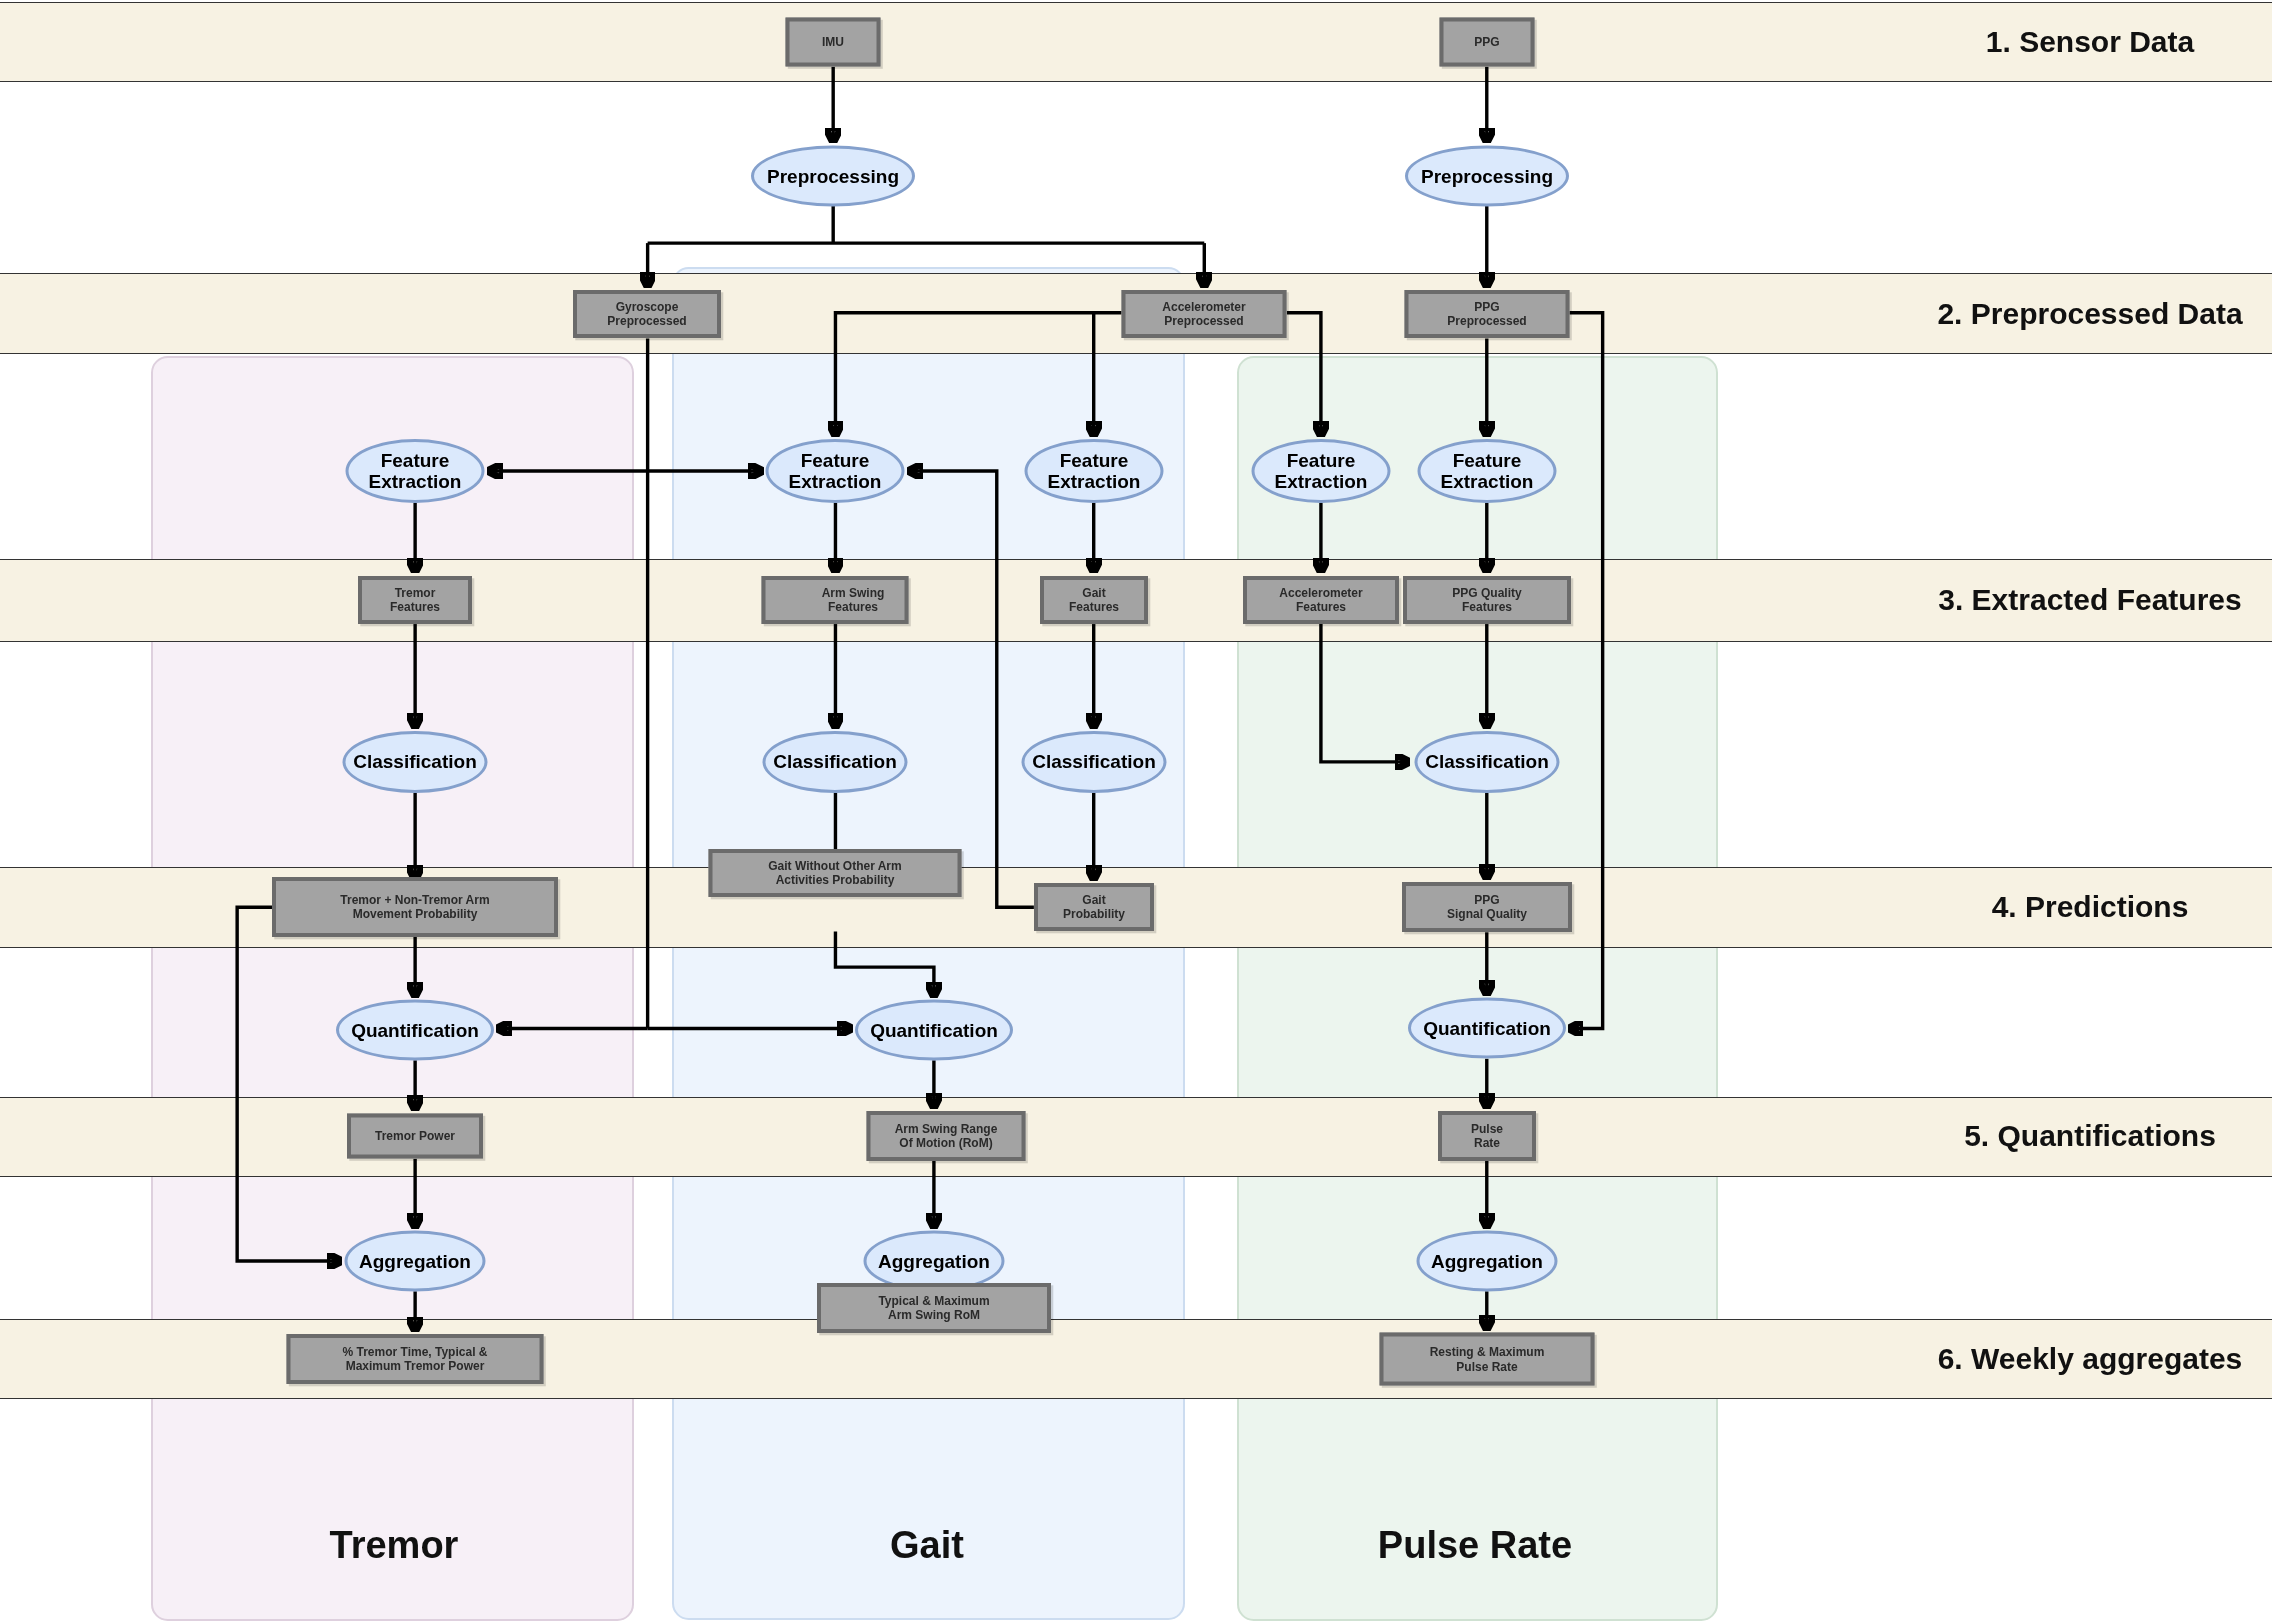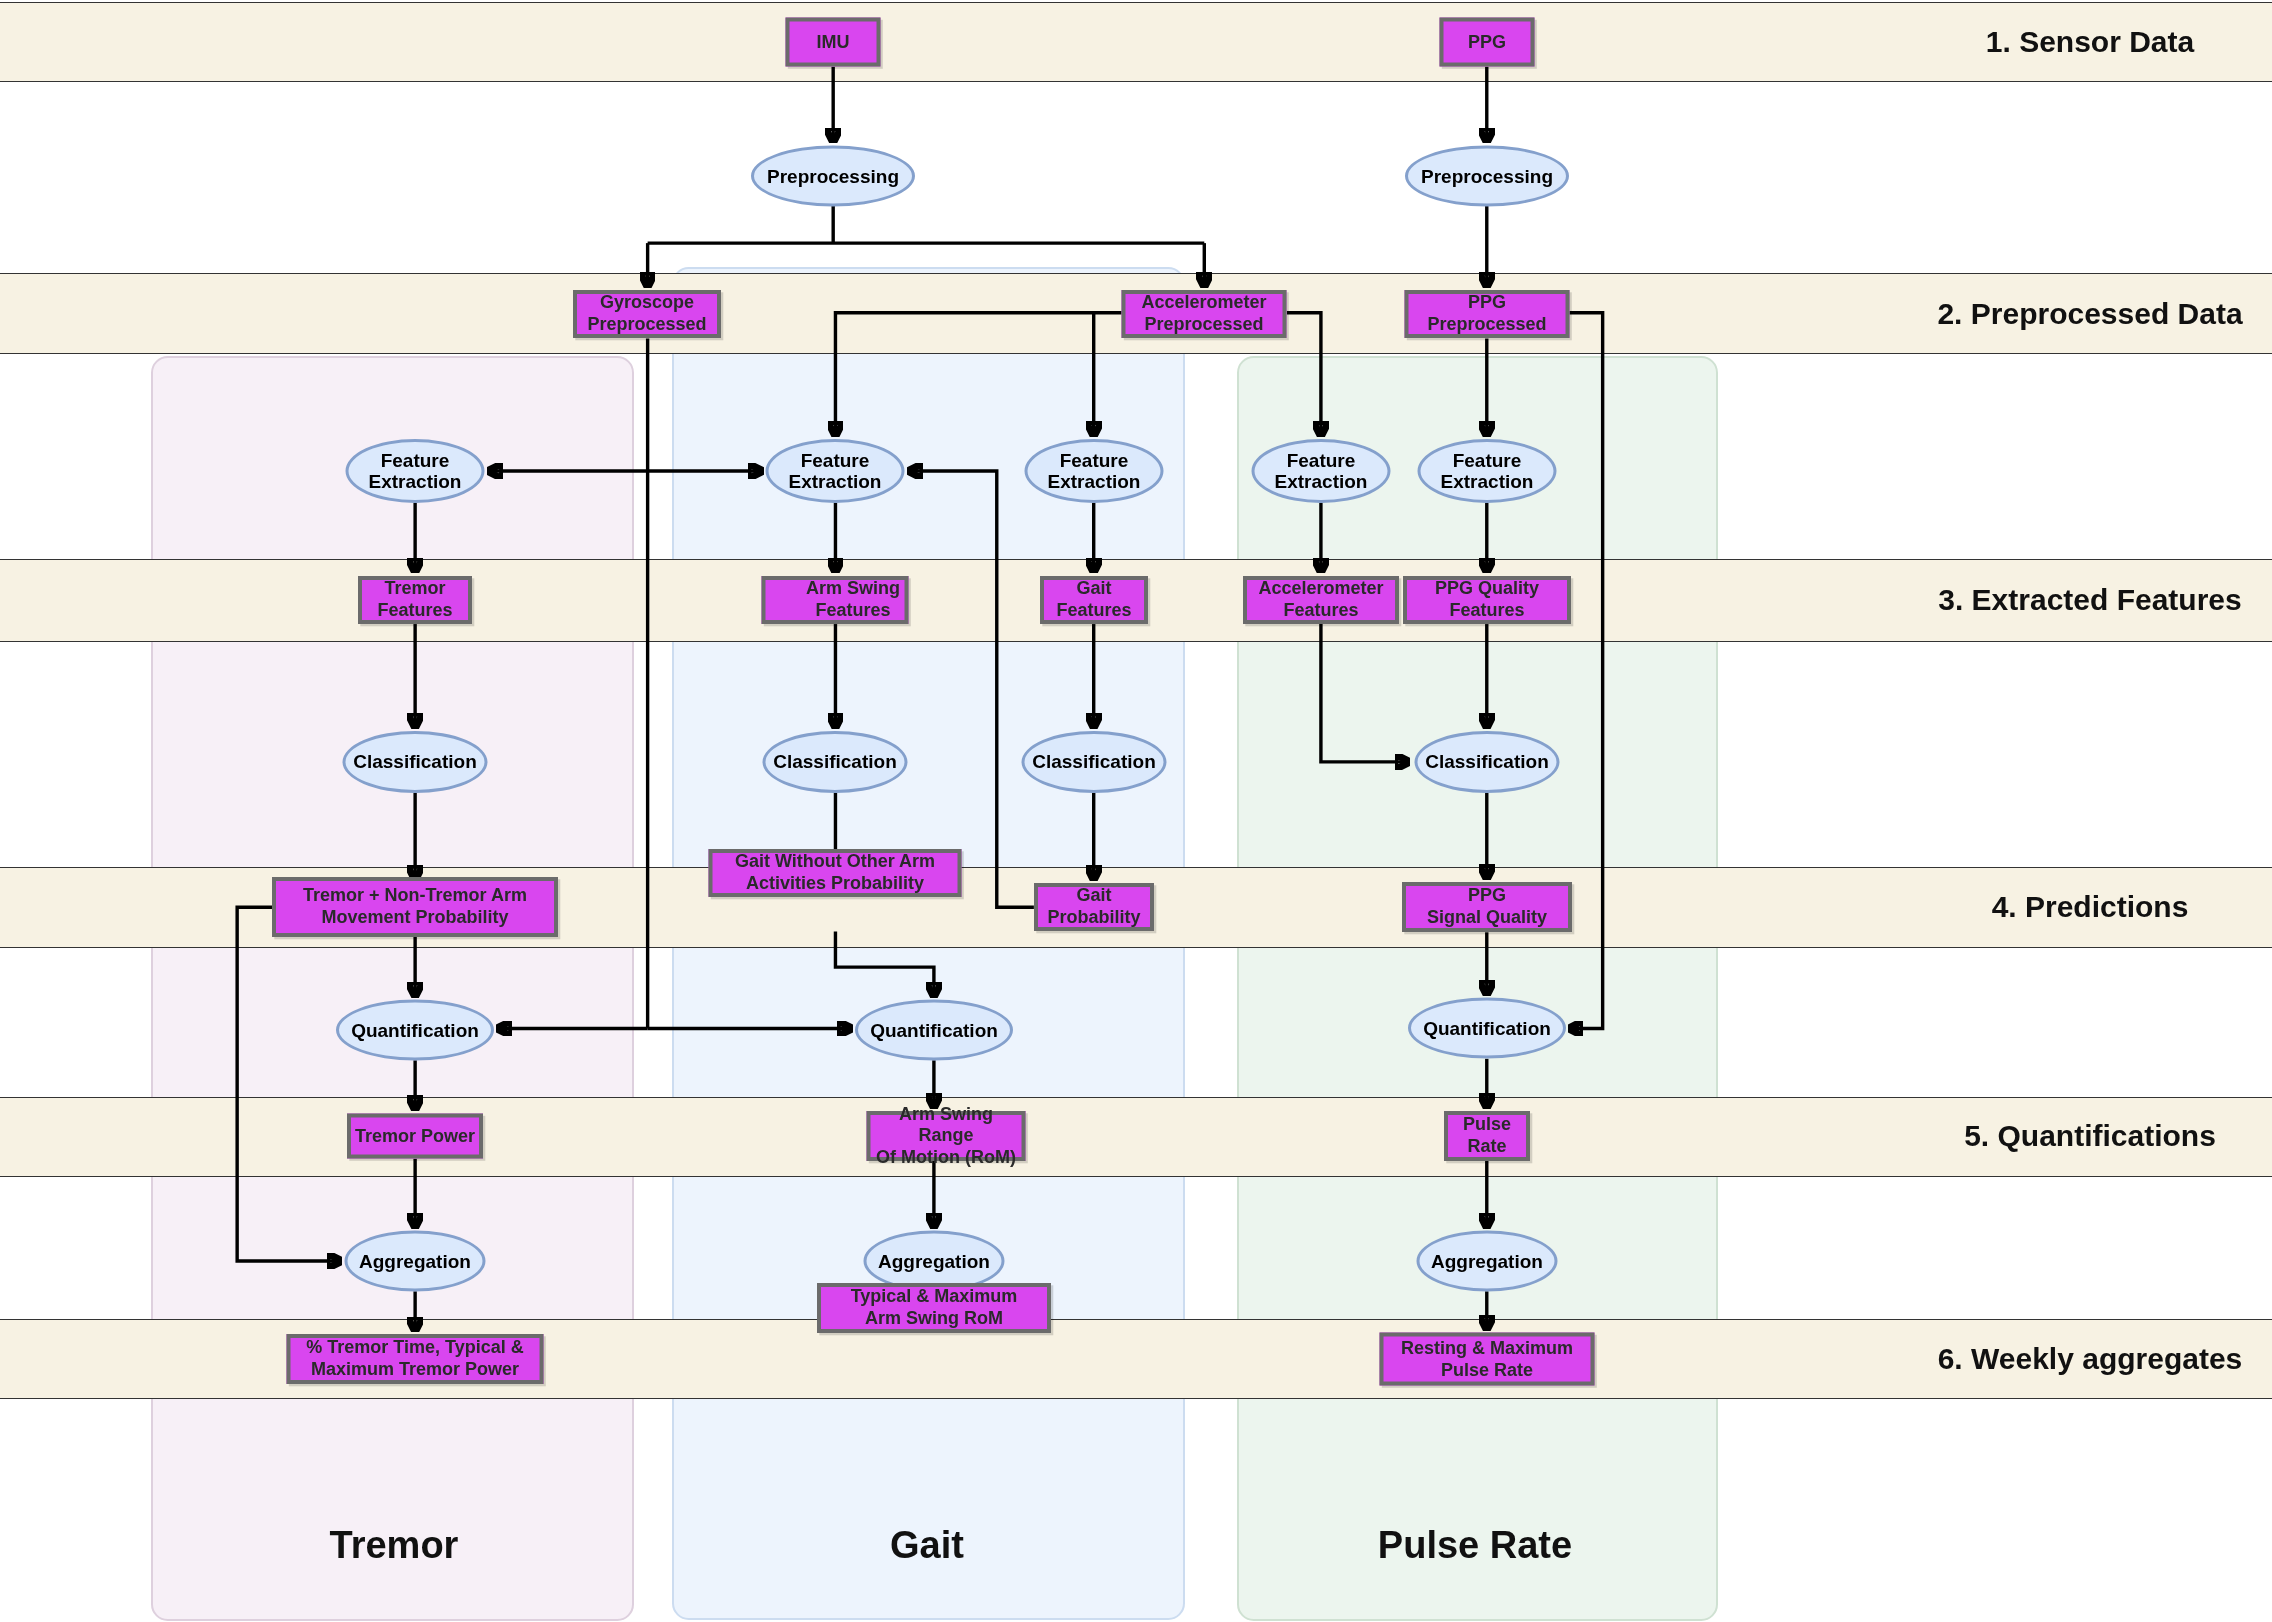--- a/index.html
+++ b/index.html
@@ -35,23 +35,23 @@
   .node{
     position:absolute;z-index:4;transform:translate(-50%,-50%);
     display:flex;align-items:center;justify-content:center;text-align:center;
     font-weight:bold;color:#1d1d1d;box-sizing:border-box;
   }
   .proc{
     background:#dbe9fc;border:3.8px solid #84a0cc;border-radius:50%;
     font-size:19px;line-height:1.12;color:#000;
   }
   .box{
-    background:#d946ef;border:4.5px solid #6b6b6b;
+    background:#a3a3a3;border:4.5px solid #6b6b6b;
     box-shadow:2.3px 2.3px 0 rgba(0,0,0,0.15);
-    font-size:18px;line-height:1.2;color:#2a2a2a;
+    font-size:12px;line-height:1.2;color:#2a2a2a;
   }
   .lbl{white-space:pre-line;}
 </style>
 </head>
 <body>
 
 <div class="canvas">
 
   <div class="col col-tremor"></div>
   <div class="col col-gait"></div>
@@ -185,21 +185,21 @@
   <div class="node box lbl" style="left:1487px;top:907px;width:170px;height:50px;">PPG
 Signal Quality</div>
 
   <div class="node proc lbl" style="left:415px;top:1030px;width:158px;height:61px;">Quantification</div>
   <div class="node proc lbl" style="left:934px;top:1030px;width:158px;height:61px;">Quantification</div>
   <div class="node proc lbl" style="left:1487px;top:1028px;width:158px;height:61px;">Quantification</div>
 
   <div class="node box lbl" style="left:415px;top:1136px;width:136px;height:45px;text-align:center;">Tremor Power</div>
   <div class="node box lbl" style="left:934px;top:1136px;width:159px;height:50px;margin-left:12px;">Arm Swing Range
 Of Motion (RoM)</div>
-  <div class="node box lbl" style="left:1487px;top:1136px;width:86px;height:50px;">Pulse
+  <div class="node box lbl" style="left:1487px;top:1136px;width:98px;height:50px;">Pulse
 Rate</div>
 
   <div class="node proc lbl" style="left:415px;top:1261px;width:141px;height:61px;">Aggregation</div>
   <div class="node proc lbl" style="left:934px;top:1261px;width:141px;height:61px;">Aggregation</div>
   <div class="node proc lbl" style="left:1487px;top:1261px;width:141px;height:61px;">Aggregation</div>
 
   <div class="node box lbl" style="left:415px;top:1359px;width:257px;height:50px;">% Tremor Time, Typical &amp;
 Maximum Tremor Power</div>
   <div class="node box lbl" style="left:934px;top:1308px;width:234px;height:50px;">Typical &amp; Maximum
 Arm Swing RoM</div>

